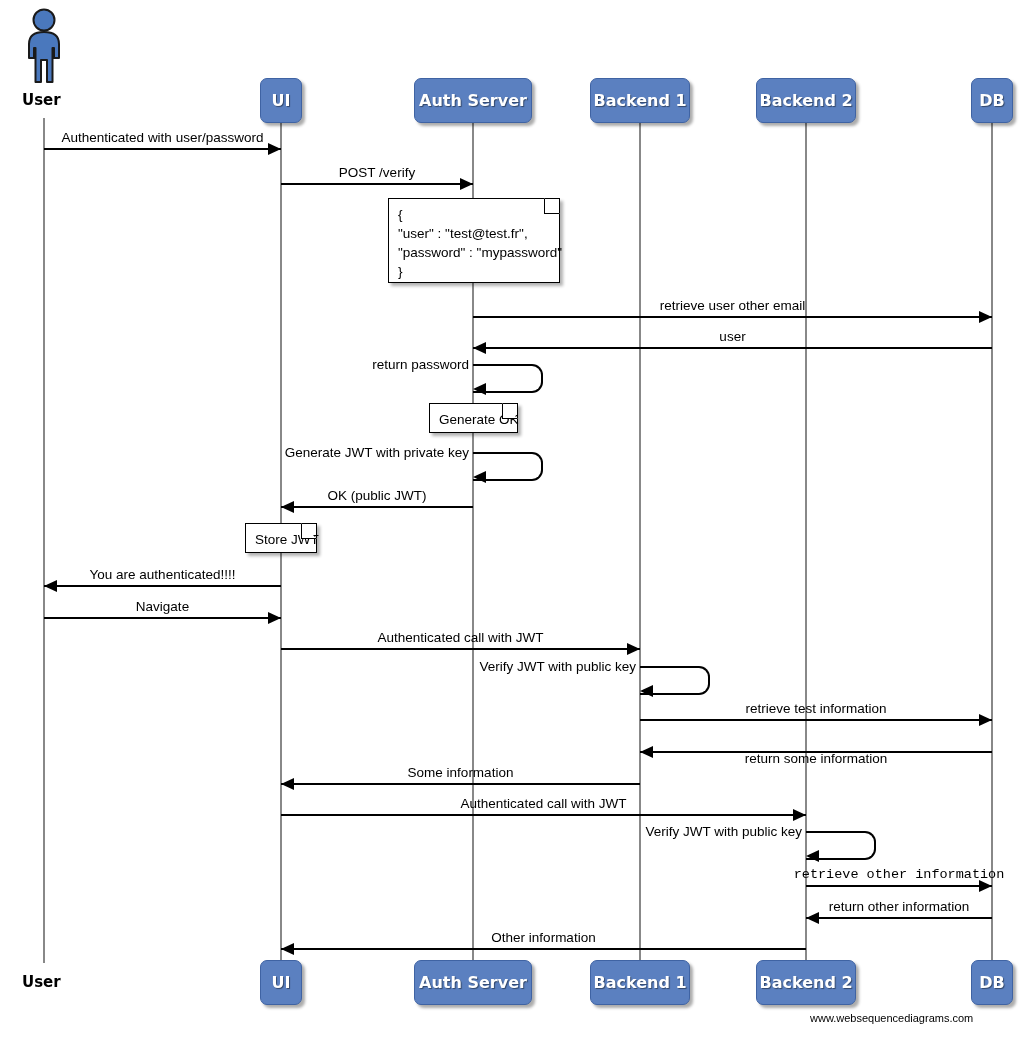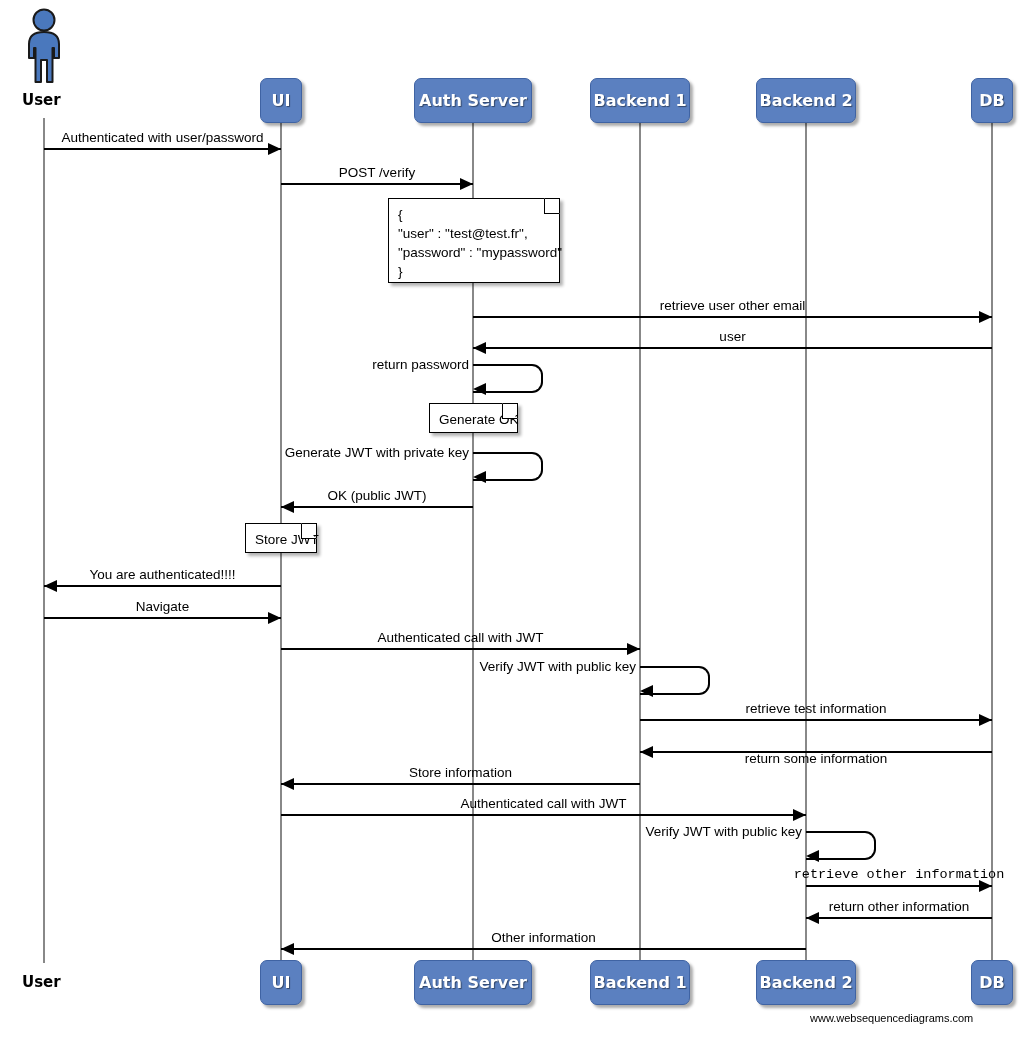--- a/index.html
+++ b/index.html
@@ -207,21 +207,21 @@
     <div class="arrowhead right" style="top: 643px; left: 627px;"></div>
     <div class="msg-label" style="left: 460.5px; top: 630px;">Authenticated call with JWT</div>
     <div class="msg" style="left: 640px; width: 352px; top: 719px;"></div>
     <div class="arrowhead right" style="top: 714px; left: 979px;"></div>
     <div class="msg-label" style="left: 816px; top: 701px;">retrieve test information</div>
     <div class="msg" style="left: 640px; width: 352px; top: 751px;"></div>
     <div class="arrowhead left" style="top: 746px; left: 640px;"></div>
     <div class="msg-label" style="left: 816px; top: 733px; margin-top: 18px;">return some information</div>
     <div class="msg" style="left: 281px; width: 359px; top: 783px;"></div>
     <div class="arrowhead left" style="top: 778px; left: 281px;"></div>
-    <div class="msg-label" style="left: 460.5px; top: 765px;">Store information</div>
+    <div class="msg-label" style="left: 460.5px; top: 765px;">Some information</div>
     <div class="msg" style="left: 281px; width: 525px; top: 814px;"></div>
     <div class="arrowhead right" style="top: 809px; left: 793px;"></div>
     <div class="msg-label" style="left: 543.5px; top: 796px;">Authenticated call with JWT</div>
     <div class="msg" style="left: 806px; width: 186px; top: 885px;"></div>
     <div class="arrowhead right" style="top: 880px; left: 979px;"></div>
     <div class="msg-label" style="left: 899px; top: 867px; font-family: Liberation Mono, monospace;">retrieve other information</div>
     <div class="msg" style="left: 806px; width: 186px; top: 917px;"></div>
     <div class="arrowhead left" style="top: 912px; left: 806px;"></div>
     <div class="msg-label" style="left: 899px; top: 899px;">return other information</div>
     <div class="msg" style="left: 281px; width: 525px; top: 948px;"></div>

